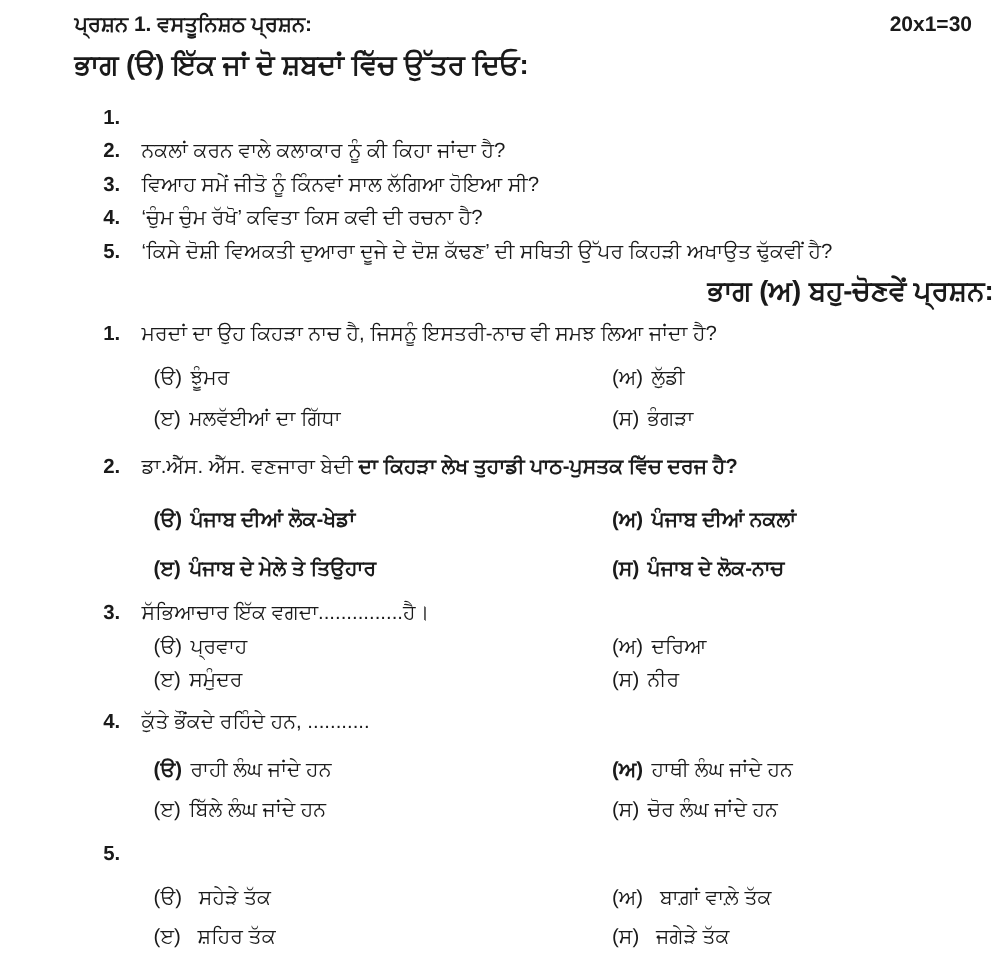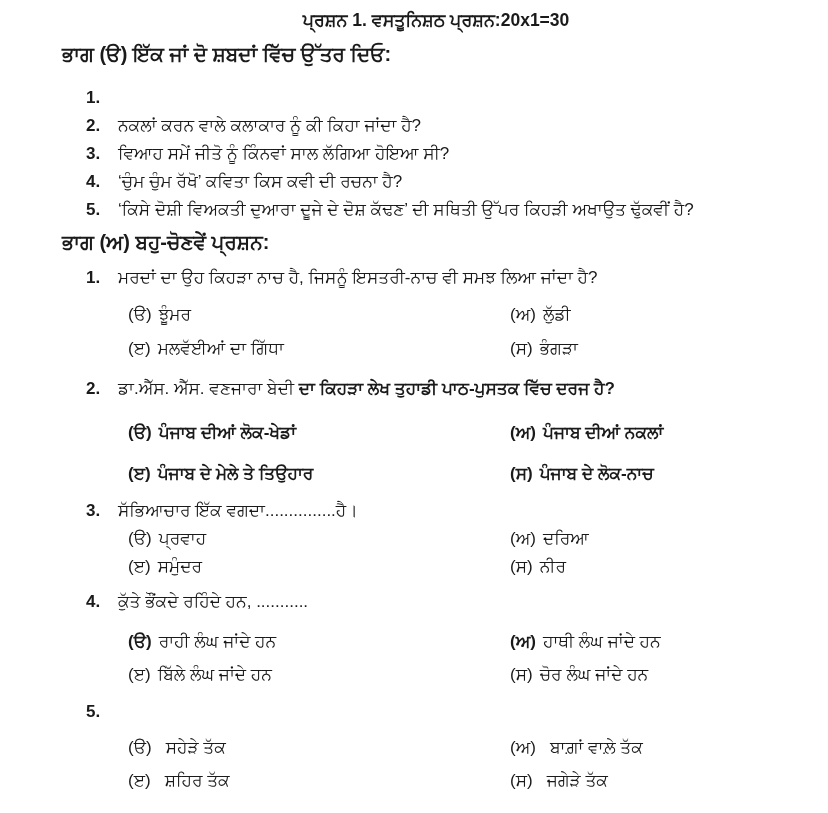--- a/index.html
+++ b/index.html
@@ -6,29 +6,29 @@
   html,body { background:#ffffff; }
   body {
     width:828px; height:813px; overflow:hidden;
     color:#1a1a1a;
     font-family:"Liberation Sans","DejaVu Sans",sans-serif;
     font-size:17px; line-height:24px;
   }
   .page { width:828px; height:813px; padding-top:8px; background:#ffffff; }
 
   .header-row {
-    display:flex; justify-content:center; align-items:flex-start;
+    display:flex; justify-content:space-between; align-items:flex-start;
     padding-left:62px; padding-right:18px;
     font-weight:700; font-size:17.5px;
   }
   .section-heading {
-    padding-left:62px; font-weight:700; font-size:20px;
+    padding-left:62px; font-weight:700; font-size:23px;
   }
   .heading-a { margin-top:10px; }
-  .heading-b { margin-top:8px; }
+  .heading-b { margin-top:8px;text-align:right; }
 
   .q-row { display:flex; padding-left:86px; }
   .q-num { flex:none; width:32px; font-weight:700; }
   .q-text { flex:1; padding-right:20px; }
   .bold { font-weight:700; }
 
   .qa-list { margin-top:20px; }
   .qa-list .q-row { margin-bottom:4px; }
 
   .opts {

